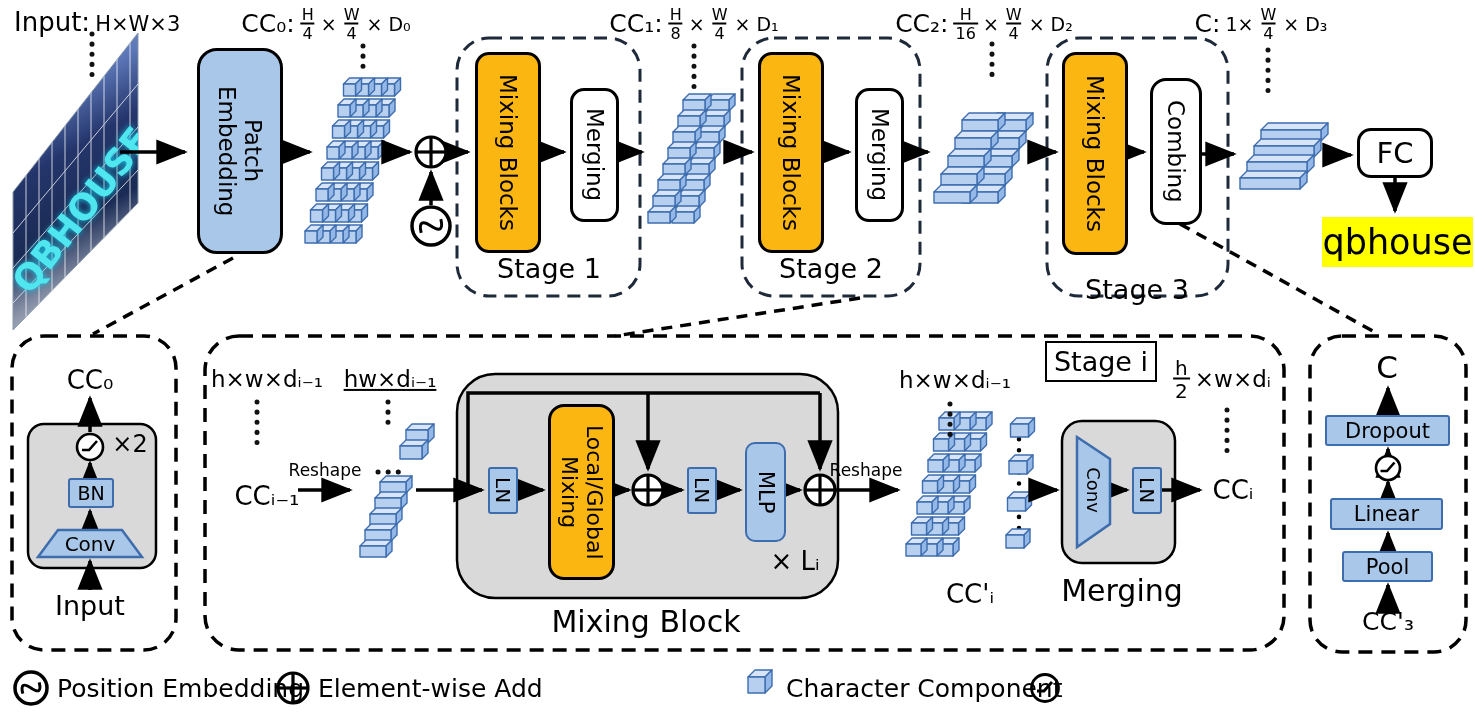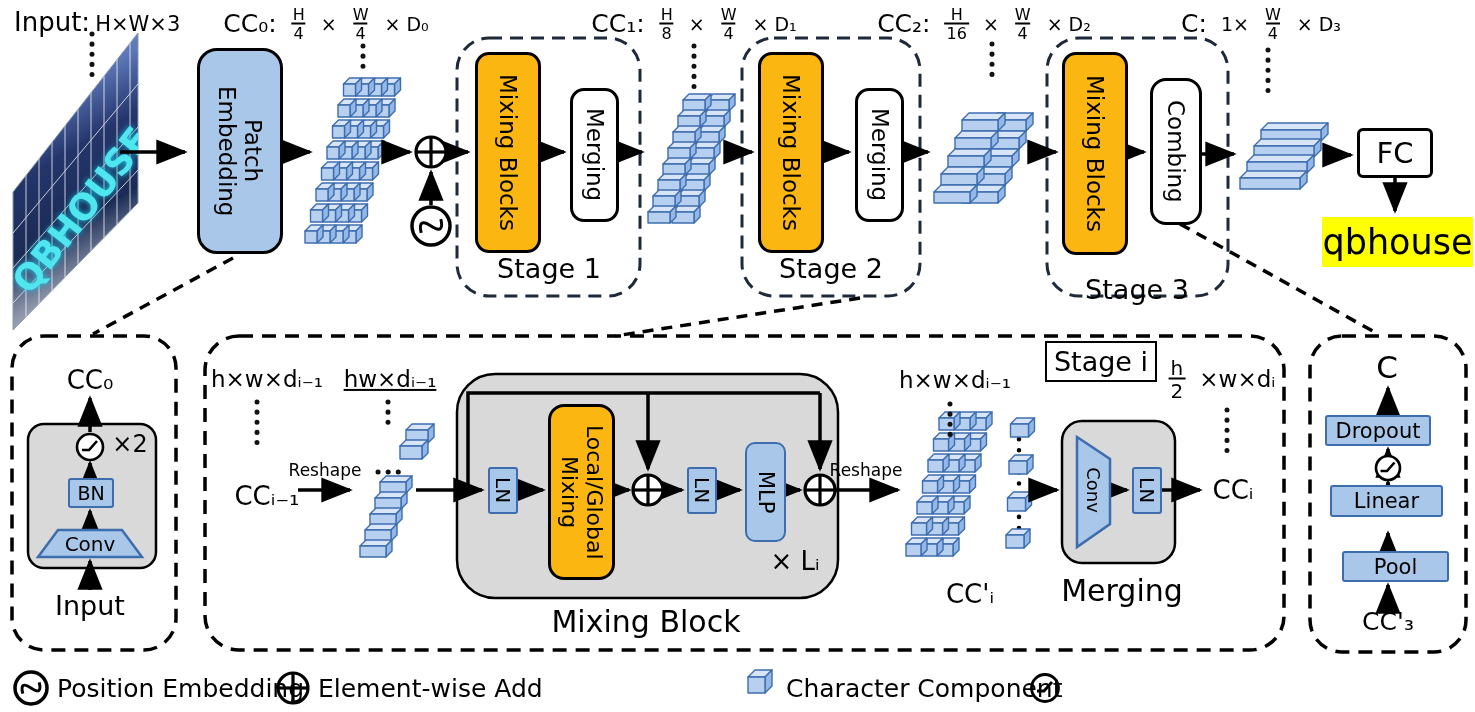--- a/index.html
+++ b/index.html
@@ -7,21 +7,21 @@
           font-family:"DejaVu Sans","Liberation Sans",sans-serif;color:#000;}
   svg.layer{position:absolute;left:0;top:0;}
   .t{position:absolute;transform:translate(-50%,-50%);white-space:nowrap;line-height:1.05;}
   .tl{position:absolute;white-space:nowrap;line-height:1.1;}
   .box{position:absolute;display:flex;align-items:center;justify-content:center;box-sizing:border-box;}
   .vtx span.v{writing-mode:vertical-rl;text-orientation:mixed;text-align:center;}
   .orange{background:#FBB612;border:3px solid #000;border-radius:14px;}
   .white{background:#fff;border:3px solid #000;border-radius:14px;}
   .bluebig{background:#A9C7E9;border:3px solid #000;border-radius:20px;}
   .bluesm{background:#A9C7E9;border:2.5px solid #3E6DAE;border-radius:3px;}
-  .lbl{display:flex;align-items:center;gap:14px;}
+  .lbl{display:flex;align-items:center;gap:5px;}
   .lbl .big{font-size:25px;}
   .lbl .mid{font-size:19px;}
   .frac{display:inline-flex;flex-direction:column;align-items:center;line-height:1;font-size:16px;}
   .frac .den{border-top:2px solid #000;padding:1px 2px 0 2px;}
   .frac .num{padding:0 2px;}
   .fracBig{font-size:20px;}
   .yellow{background:#FFFF00;}
 </style>
 </head>
 <body>
@@ -581,21 +581,21 @@
   <span class="v" style="max-height:198px;">Mixing Blocks</span>
 </div>
 <div class="box white vtx" style="left:1150px;top:78px;width:52px;height:147px;font-size:23px;border-radius:16px;">
   <span class="v">Combing</span>
 </div>
 
 <div class="t" style="left:549px;top:269px;font-size:27px;">Stage 1</div>
 <div class="t" style="left:831px;top:269px;font-size:27px;">Stage 2</div>
 <div class="t" style="left:1137px;top:270px;font-size:27px;margin-top:20px;">Stage 3</div>
 
-<div class="box white" style="left:1357px;top:128px;width:76px;height:50px;font-size:29px;border-radius:6px;">
+<div class="box white" style="left:1357px;top:128px;width:76px;height:50px;font-size:29px;border-radius:14px;">
   <span>FC</span>
 </div>
 <div class="box yellow" style="left:1322px;top:217px;width:151px;height:50px;font-size:35px;">
   <span>qbhouse</span>
 </div>
 
 <div class="t" style="left:90px;top:381px;font-size:26px;">CC₀</div>
 <div class="t" style="left:130px;top:445px;font-size:24px;">×2</div>
 <div class="box bluesm" style="left:68px;top:478px;width:46px;height:30px;font-size:19px;">
   <span>BN</span>
@@ -637,27 +637,27 @@
 <div class="t lbl" style="left:1222px;top:379px;">
   <span class="frac fracBig">
         <span class="num">h</span>
         <span class="den">2</span>
       </span>
   <span style="font-size:23px;">×w×dᵢ</span>
 </div>
 <div class="t" style="left:1233px;top:491px;font-size:26px;">CCᵢ</div>
 
 <div class="t" style="left:1387px;top:367px;font-size:31px;">C</div>
-<div class="box bluesm" style="left:1325px;top:415px;width:106px;height:31px;font-size:21px;">
+<div class="box bluesm" style="left:1325px;top:415px;width:125px;height:31px;font-size:21px;">
   <span>Dropout</span>
 </div>
-<div class="box bluesm" style="left:1330px;top:485px;width:113px;height:32px;font-size:21px;">
+<div class="box bluesm" style="left:1330px;top:498px;width:113px;height:32px;font-size:21px;">
   <span>Linear</span>
 </div>
-<div class="box bluesm" style="left:1342px;top:551px;width:107px;height:31px;font-size:21px;">
+<div class="box bluesm" style="left:1342px;top:551px;width:91px;height:31px;font-size:21px;">
   <span>Pool</span>
 </div>
 <div class="t" style="left:1388px;top:622px;font-size:25px;">CC'₃</div>
 
 <div class="tl" style="left:57px;top:675px;font-size:25px;">Position Embedding</div>
 <div class="tl" style="left:786px;top:675px;font-size:25px;">Character Component</div>
 <div class="tl" style="left:318px;top:675px;font-size:25px;">Element-wise Add</div>
 
 </div>
 

